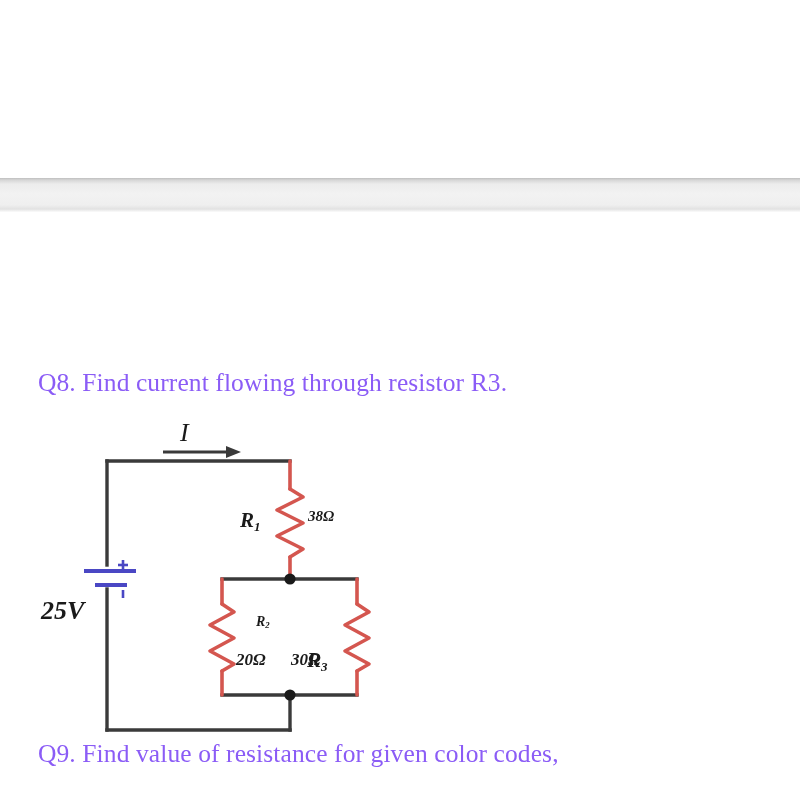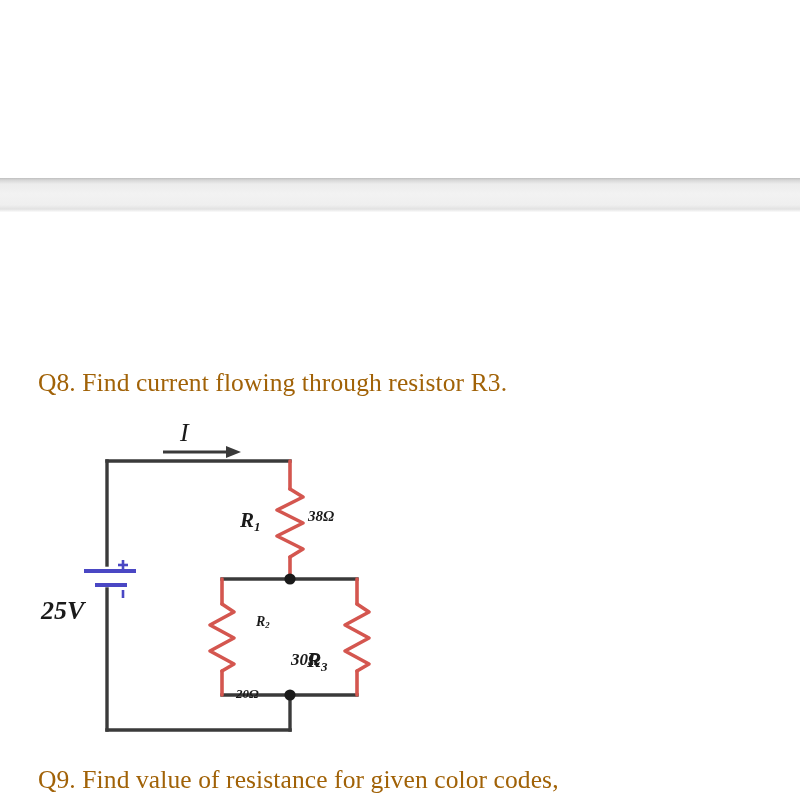--- a/index.html
+++ b/index.html
@@ -35,25 +35,25 @@
         #fbfbfb 34px);
   }
 
   
   .question {
     position: absolute;
     left: 38px;
     font-size: 25.5px;
     font-weight: 400;
     letter-spacing: 0.1px;
-    color: #a16207;
+    color: #8b5cf6;
     white-space: nowrap;
   }
   #q8-text { top: 368px; }
-  #q9-text { top: 765px; text-align: right; }
+  #q9-text { top: 739px; text-align: right; }
 
   
   .circuit-wrap {
     position: absolute;
     left: 0;
     top: 0;
     width: 800px;
     height: 800px;
     pointer-events: none;
   }
@@ -69,21 +69,21 @@
   }
   .lbl sub {
     font-size: 0.62em;
     font-weight: 700;
     vertical-align: -0.28em;
   }
 
   #lbl-r1      { left: 240px; top: 508px; font-size: 21px; }
   #lbl-r1-val  { left: 308px; top: 508px; font-size: 15px; }
   #lbl-r2      { left: 256px; top: 614px; font-size: 14px; }
-  #lbl-r2-val  { left: 236px; top: 650px; font-size: 13px; margin-top: 36px; }
+  #lbl-r2-val  { left: 236px; top: 650px; font-size: 17px; }
   #lbl-r3      { left: 307px; top: 648px; font-size: 21px; }
   #lbl-r3-val  { left: 291px; top: 650px; font-size: 17px; }
   #lbl-source  { left: 41px;  top: 596px; font-size: 26px; }
   #lbl-current {
     left: 180px; top: 418px;
     font-size: 26px;
     font-style: italic;
     font-weight: 400;
   }
 </style>

